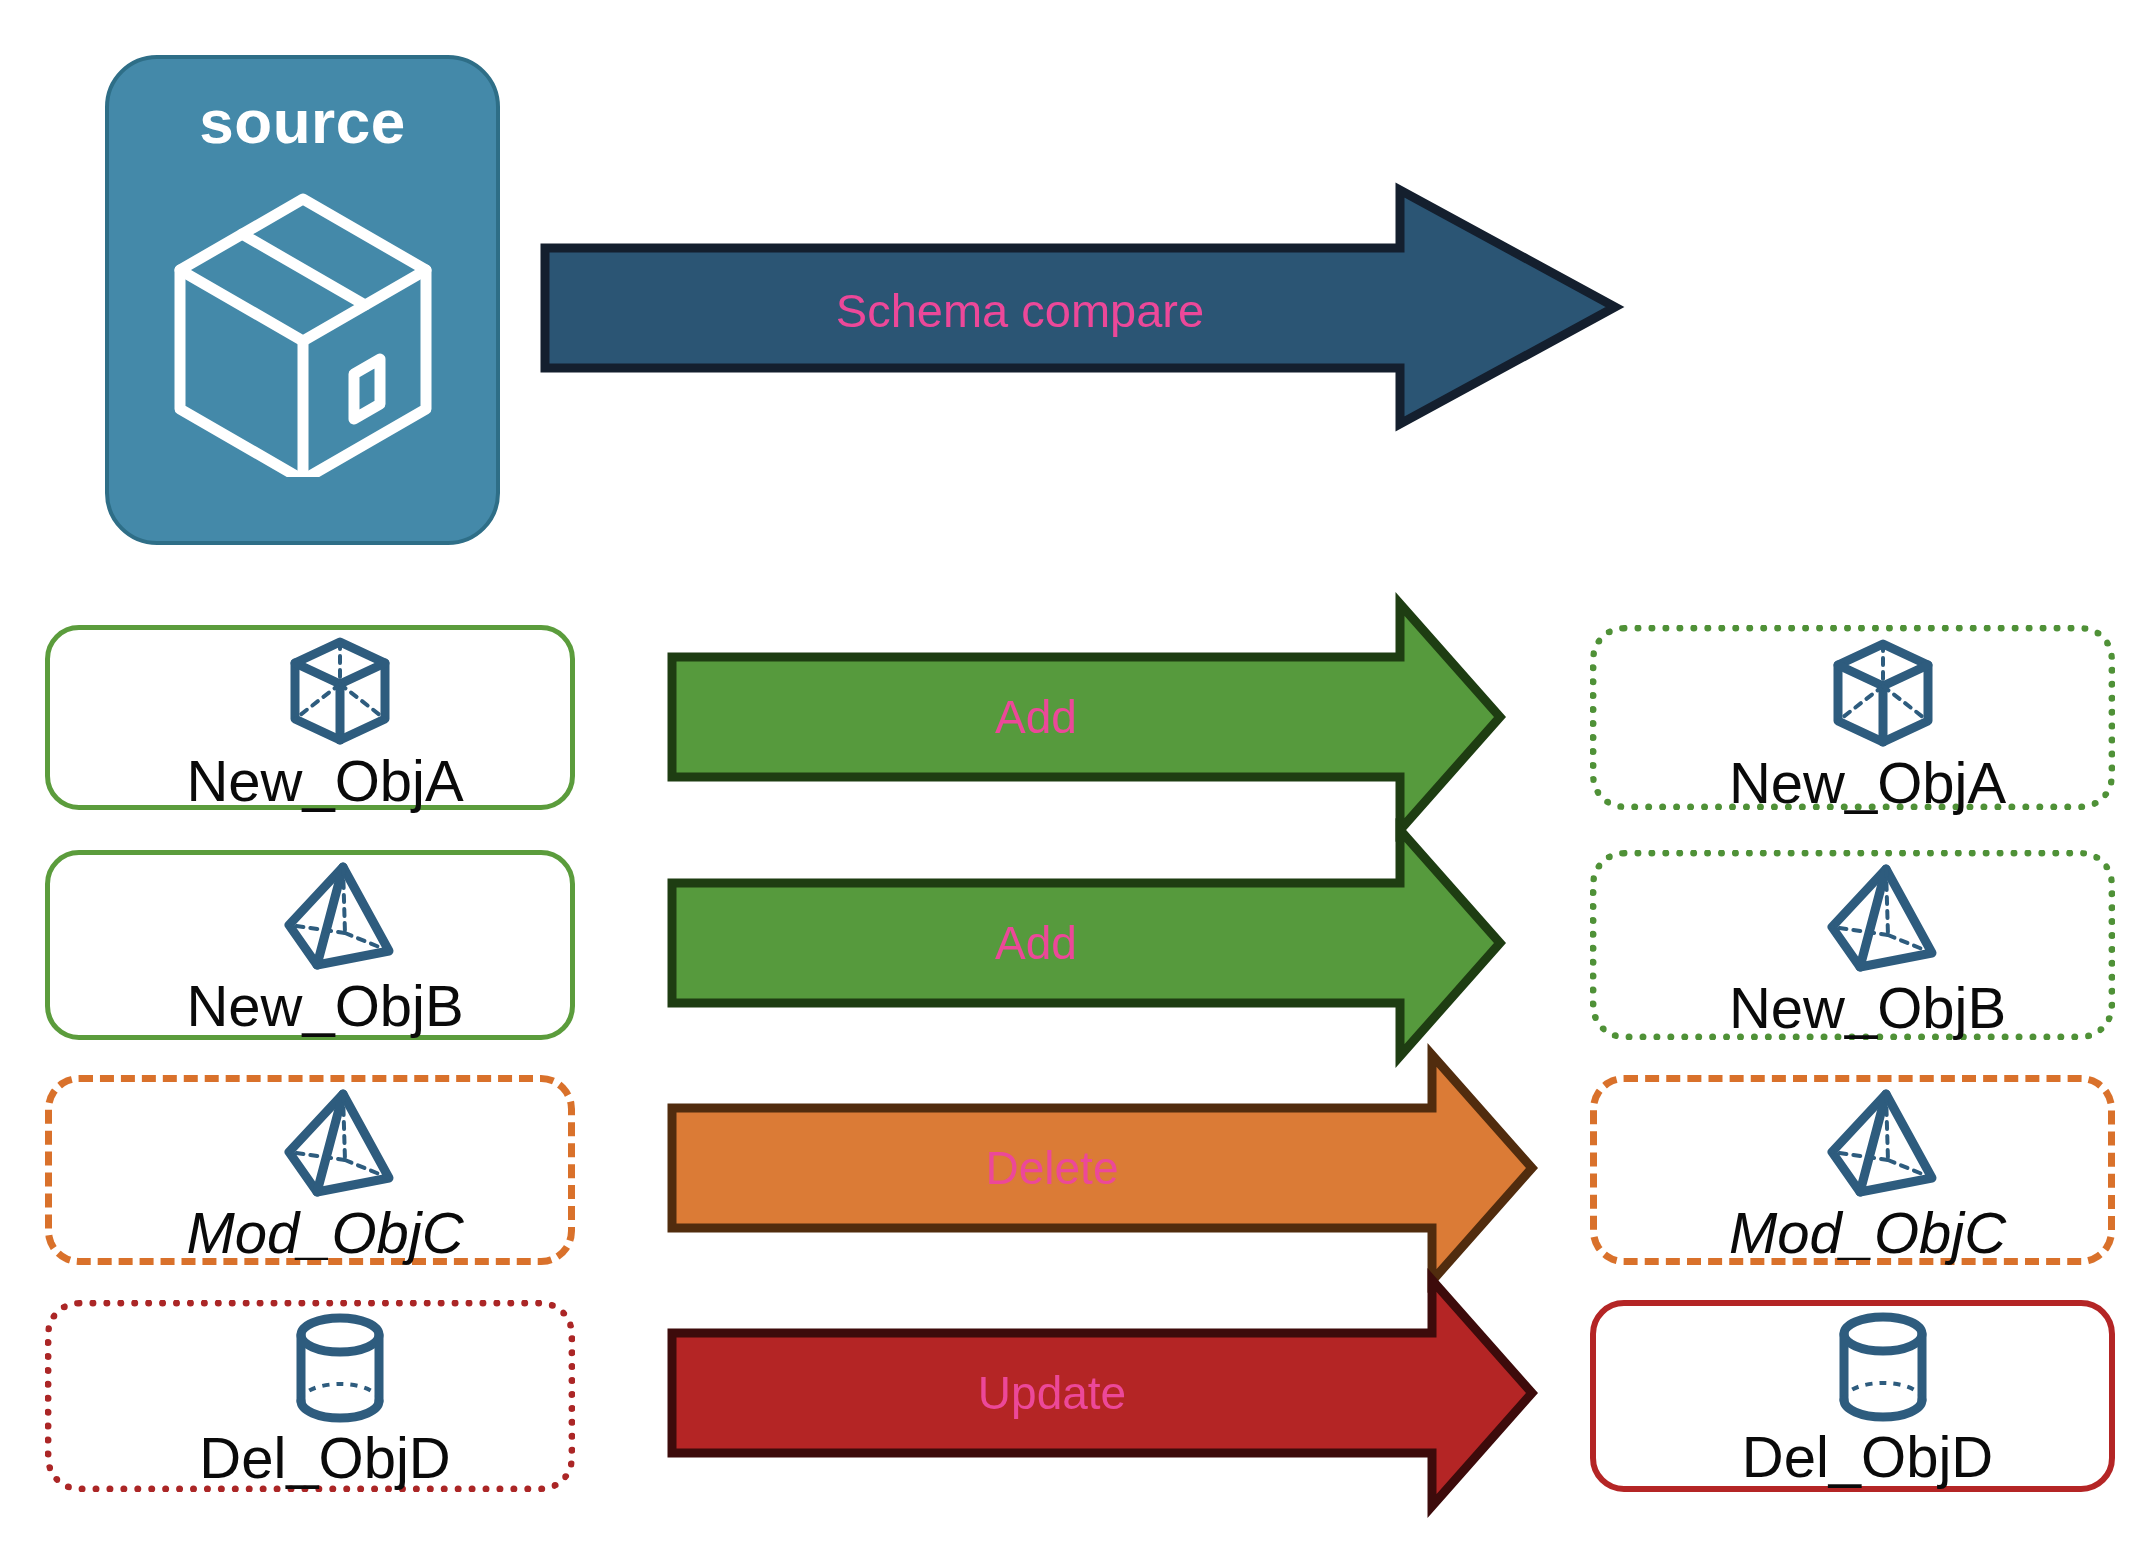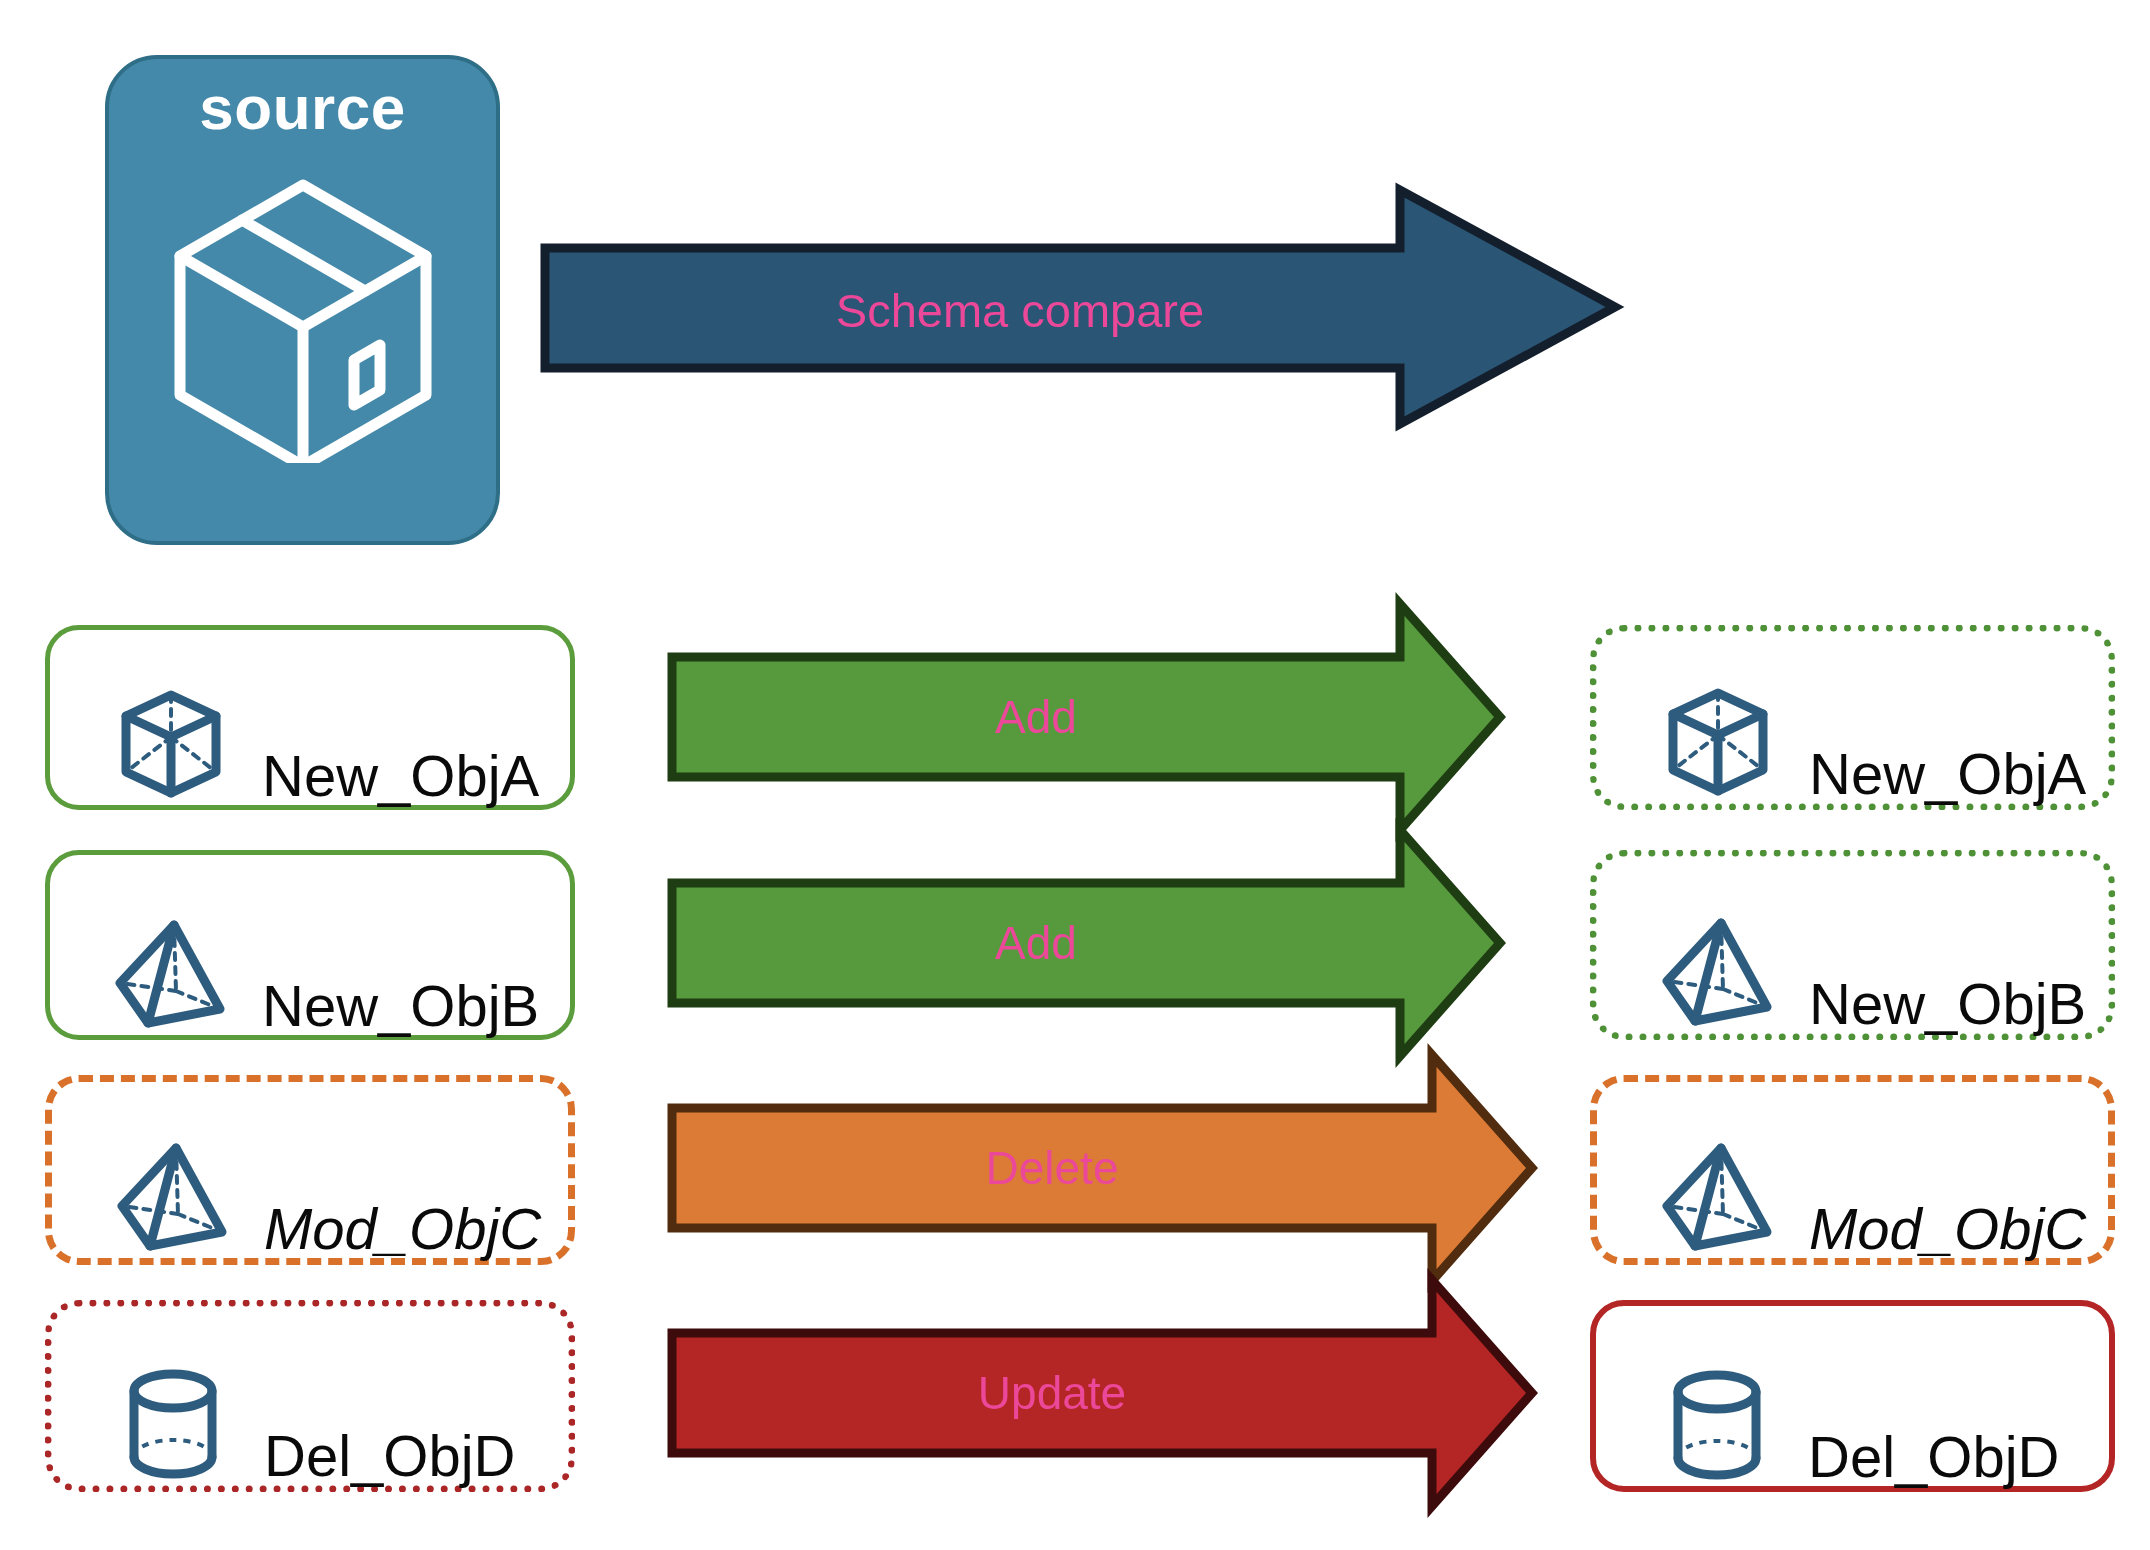--- a/index.html
+++ b/index.html
@@ -18,21 +18,21 @@
     border:4px solid #2e6e87;
     border-radius:52px;
     box-sizing:border-box;
     display:flex;flex-direction:column;align-items:center;
   }
   .endpoint .ep-title{
     color:#ffffff;
     font-size:62px;
     font-weight:bold;
     letter-spacing:.5px;
-    margin-top:18px;
+    margin-top:32px;
     line-height:1;
     user-select:none;
   }
   .endpoint .ep-icon{
     margin-top:24px;
     width:100%;
     display:flex;justify-content:center;
   }
   #source-card{left:105px;top:55px;width:395px;height:490px;}
   #target-card{left:1655px;top:55px;width:400px;height:490px;}
@@ -52,21 +52,21 @@
     left:545px;top:287px;width:950px;font-size:47px;
   }
   .op-label{font-size:46px;}
 
   
   .obj-card{
     position:absolute;
     box-sizing:border-box;
     background:#ffffff;
     border-radius:34px;
-    display:flex;align-items:flex-end;
+    display:flex;align-items:center;flex-direction:column;
   }
   .obj-card .obj-icon{
     flex:0 0 auto;
     margin-left:60px;
     width:122px;height:122px;
     display:flex;align-items:center;justify-content:center;
   }
   .obj-card .obj-label{
     margin-left:30px;
     font-size:58px;

